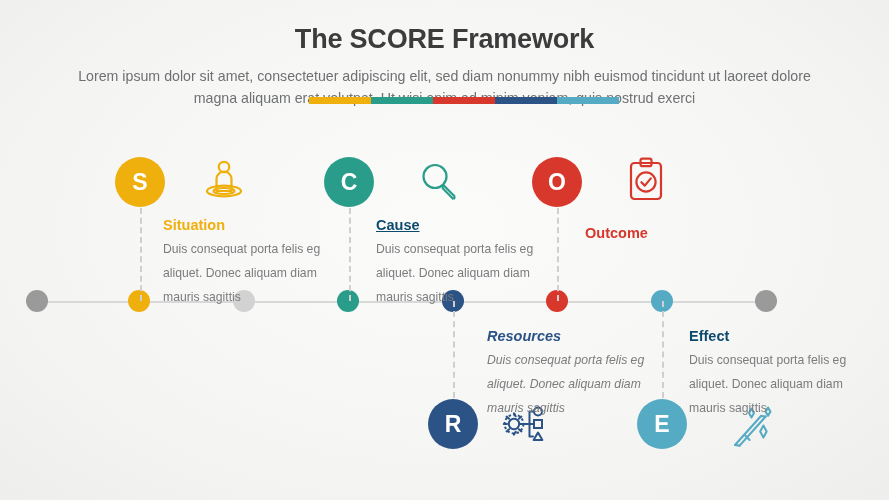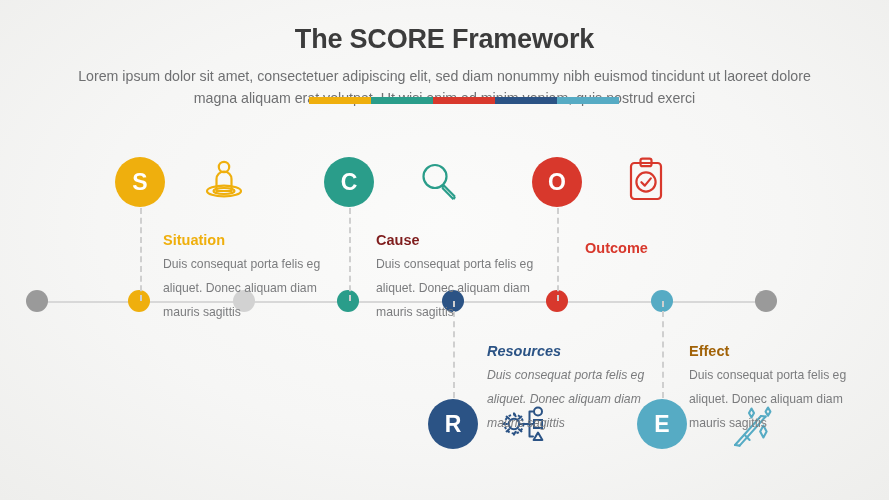--- a/index.html
+++ b/index.html
@@ -107,21 +107,20 @@
     display: flex;
     align-items: center;
     justify-content: center;
   }
   .iconbox svg { display: block; }
 
   
   .block {
     position: absolute;
     width: 182px;
-    margin-top: 15px;
   }
   .block h3 {
     margin: 0 0 3px 0;
     font-size: 14.5px;
     font-weight: bold;
     line-height: 18px;
   }
   .block p {
     margin: 0;
     font-size: 12.2px;
@@ -229,29 +228,29 @@
           <path d="M37 2.5 L39.4 6.6 L37 10.7 L34.6 6.6 Z" stroke-linejoin="round"></path>
         </svg>
       </div>
     </div>
   <div id="blocks">
       <div class="block" style="left: 163px; top: 216px;">
         <h3 style="color: rgb(239, 175, 13);">Situation</h3>
         <p>Duis consequat porta felis eg aliquet. Donec aliquam diam mauris sagittis</p>
       </div>
       <div class="block" style="left: 376px; top: 216px;">
-        <h3 style="color: #7f1d1d;">Cause</h3>
+        <h3 style="color: #0c4a6e; text-decoration: underline;">Cause</h3>
         <p>Duis consequat porta felis eg aliquet. Donec aliquam diam mauris sagittis</p>
       </div>
       <div class="block" style="left: 585px; top: 224px;">
         <h3 style="color: rgb(216, 56, 44);">Outcome</h3>
       </div>
       <div class="block" style="left: 487px; top: 327px; font-style: italic;">
         <h3 style="color: rgb(43, 83, 133);">Resources</h3>
         <p>Duis consequat porta felis eg aliquet. Donec aliquam diam mauris sagittis</p>
       </div>
       <div class="block" style="left: 689px; top: 327px;">
-        <h3 style="color: #a16207;">Effect</h3>
+        <h3 style="color: #0c4a6e;">Effect</h3>
         <p>Duis consequat porta felis eg aliquet. Donec aliquam diam mauris sagittis</p>
       </div>
     </div>
 
 </div>
 
 </body></html>

